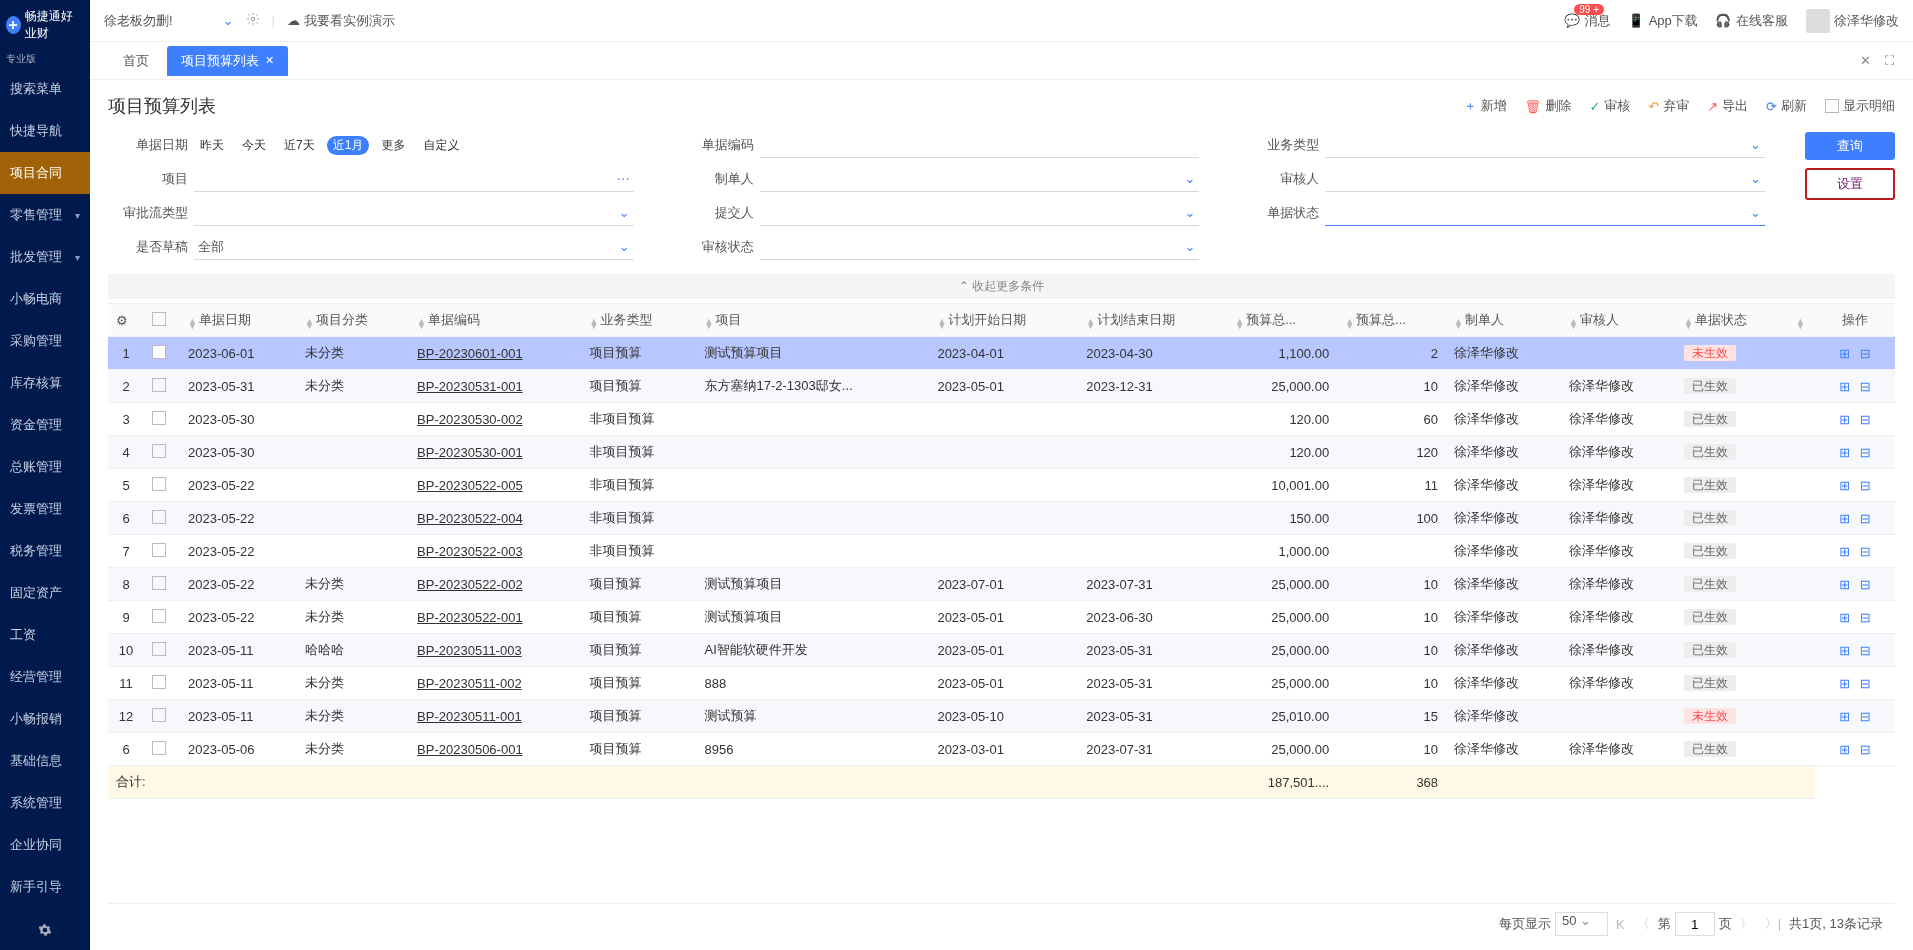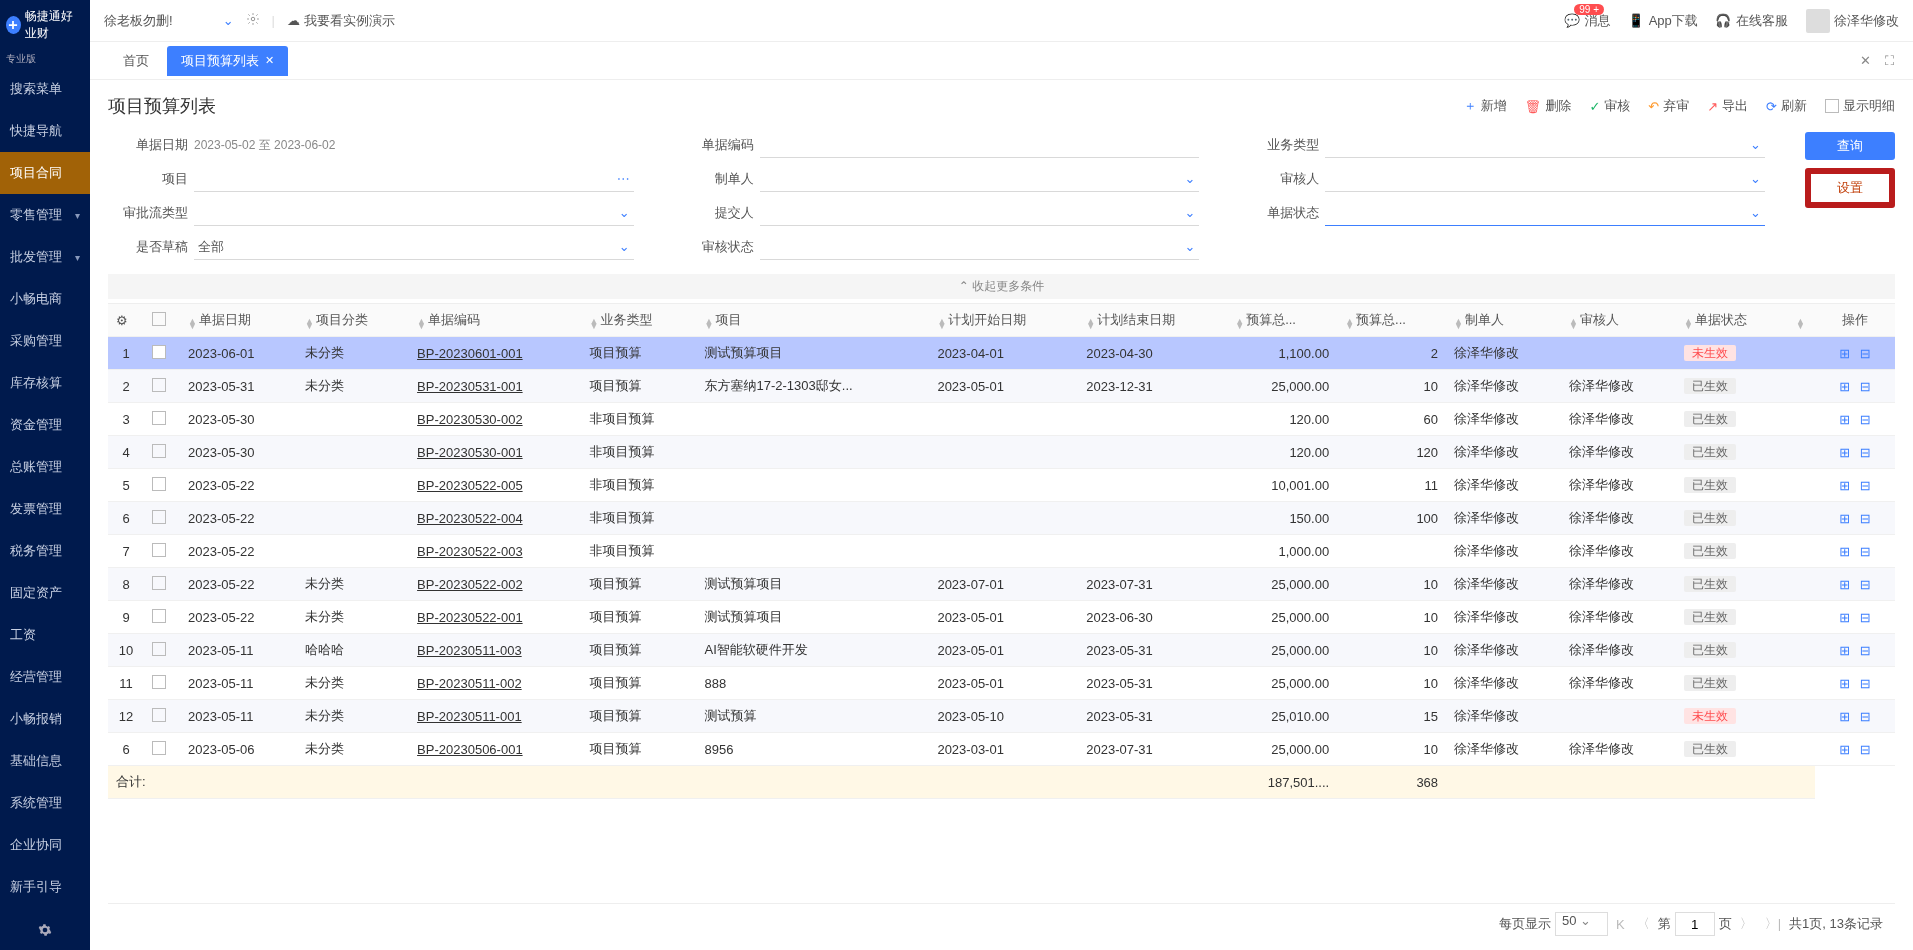--- a/index.html
+++ b/index.html
@@ -42,21 +42,21 @@
     .action.audit .ico { color:#18b566; }
     .action.drop .ico { color:#ff9a2e; }
     .action.exp .ico { color:#ff5a5a; }
     .action.ref .ico { color:#3d7fff; }
     .cb { width:14px; height:14px; border:1px solid #bbb; display:inline-block; }
 
     .filter { display:grid; grid-template-columns: 1fr 1fr 1fr 90px; gap:8px 40px; padding:4px 0 10px; }
     .filter-side { display:flex; flex-direction:column; gap:8px; }
     .btn { padding:5px 16px; border-radius:3px; cursor:pointer; text-align:center; font-size:13px; }
     .btn.primary { background:#3d7fff; color:#fff; }
-    .btn.secondary { border:6px solid #b91c1c; color:#c2410c; }
+    .btn.secondary { border:2px solid #b91c1c; color:#701a75; }
     .frow { display:flex; align-items:center; gap:6px; }
     .flabel { width:80px; text-align:right; color:#555; font-size:13px; }
     .finput { flex:1; border-bottom:1px solid #d9d9d9; height:26px; display:flex; align-items:center; justify-content:space-between; padding:0 4px; color:#555; font-size:13px; }
     .chip { padding:1px 6px; border-radius:10px; font-size:12px; }
     .chip.active { background:#3d7fff; color:#fff; }
     .date-range { font-size:12px; color:#888; }
     .collapse-bar { text-align:center; padding:4px; background:#f5f5f5; font-size:12px; color:#888; margin:4px 0; }
 
     .table-wrap { flex:1; overflow:auto; border-top:1px solid #eee; position:relative; }
     table { border-collapse:collapse; width:100%; font-size:13px; }
@@ -253,21 +253,28 @@
               <span class="cb"></span>
               <span>显示明细</span>
             </div>
         </div>
       </div>
 
       <div class="filter">
         <div class="frow">
           <div class="flabel">单据日期</div>
           <div style="flex:1">
-            <div class="date-range">2023-05-02 至 2023-06-02</div>
+            <div id="date-opts" style="display:flex;gap:6px;align-items:center">
+                <span class="chip">昨天</span>
+                <span class="chip">今天</span>
+                <span class="chip">近7天</span>
+                <span class="chip active">近1月</span>
+                <span class="chip">更多</span>
+                <span class="chip">自定义</span>
+              </div>
           </div>
         </div>
         <div class="frow">
           <div class="flabel">单据编码</div>
           <div class="finput"></div>
         </div>
         <div class="frow">
           <div class="flabel">业务类型</div>
           <div class="finput">
               <span></span>

